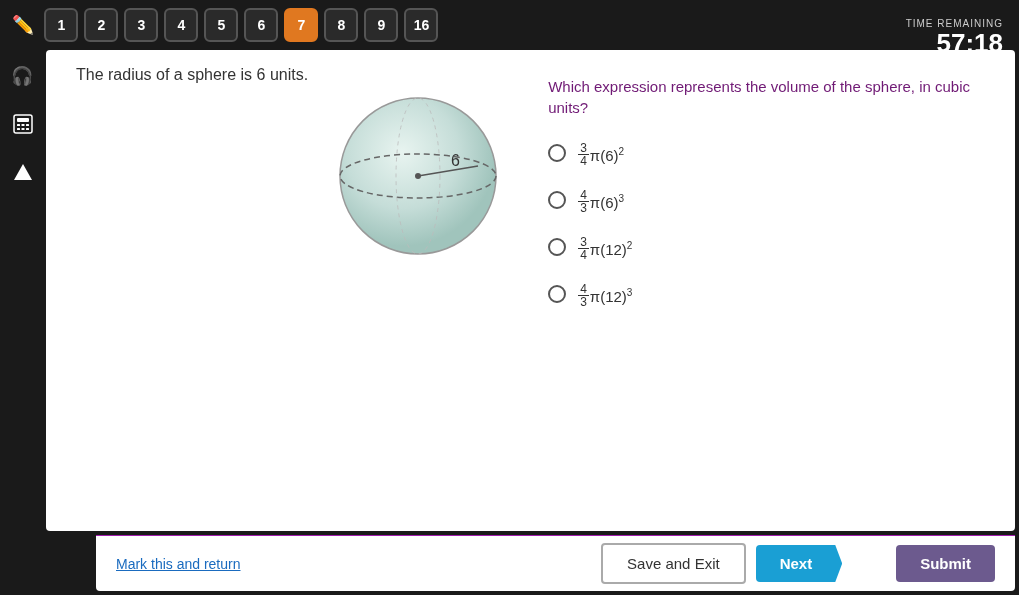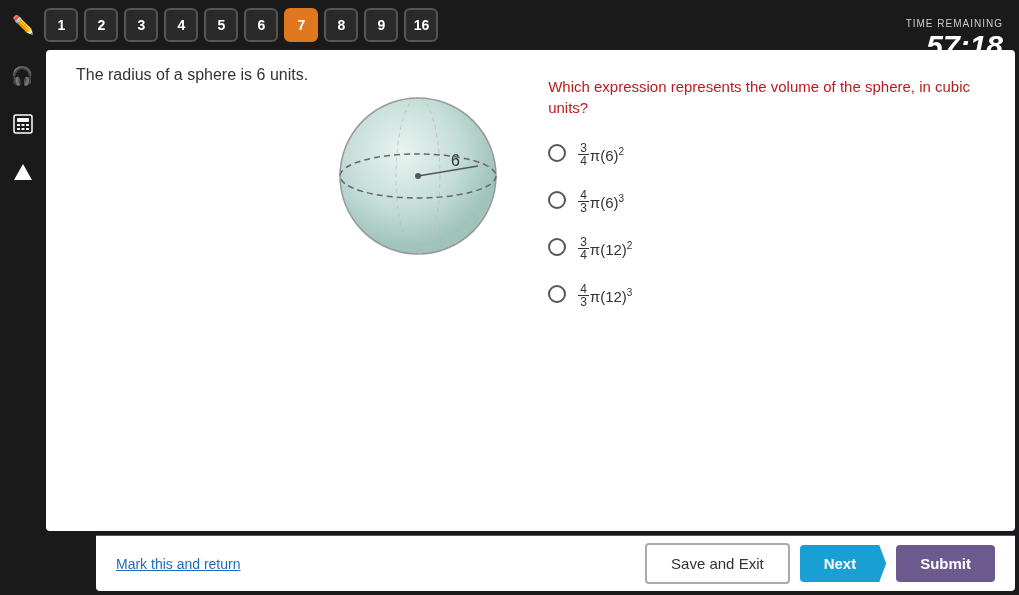--- a/index.html
+++ b/index.html
@@ -63,25 +63,24 @@
       top: 18px;
       text-align: right;
       color: white;
     }
     .time-label {
       font-size: 10px;
       letter-spacing: 1px;
       color: #ccc;
     }
     .time-value {
-      font-size: 30px;
+      font-size: 26px;
       font-weight: bold;
       color: white;
       line-height: 1.1;
-      font-style: italic;
     }
 
     
     .main-area {
       display: flex;
       flex: 1;
       overflow: hidden;
     }
 
     .left-sidebar {
@@ -146,21 +145,21 @@
     .answer-section {
       flex: 1;
       display: flex;
       flex-direction: column;
       justify-content: flex-start;
       padding-top: 10px;
     }
 
     .answer-question {
       font-size: 15px;
-      color: #b91c1c;
+      color: #701a75;
       margin-bottom: 20px;
       line-height: 1.4;
     }
 
     .answer-option {
       display: flex;
       align-items: center;
       gap: 12px;
       margin-bottom: 18px;
       cursor: pointer;
@@ -238,20 +237,21 @@
 
     .btn-submit {
       padding: 10px 24px;
       background: #6c5a8e;
       color: white;
       font-size: 15px;
       border: none;
       border-radius: 4px;
       cursor: pointer;
       font-weight: bold;
+      margin-left: 44px;
     }
 
     
     .math-expr {
       display: inline-flex;
       align-items: center;
       gap: 1px;
     }
     .frac {
       display: inline-flex;

